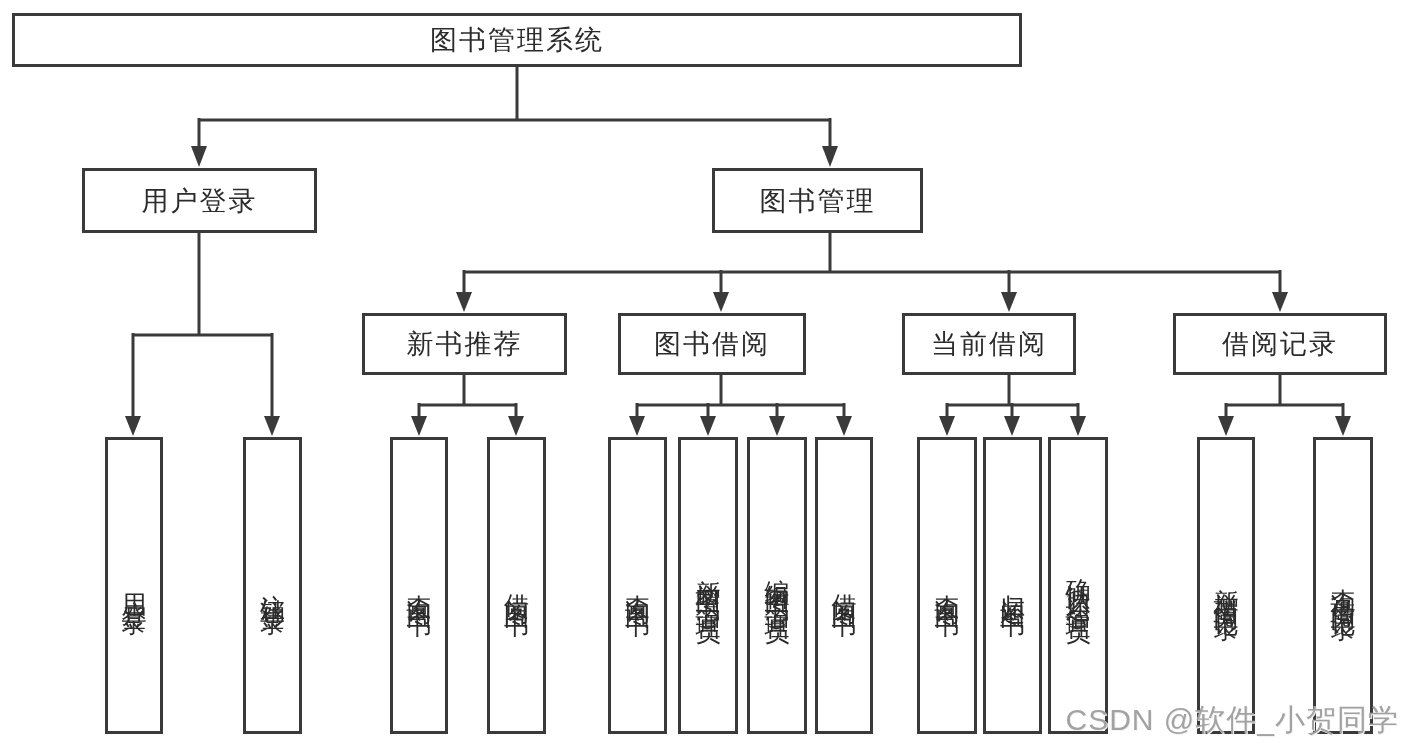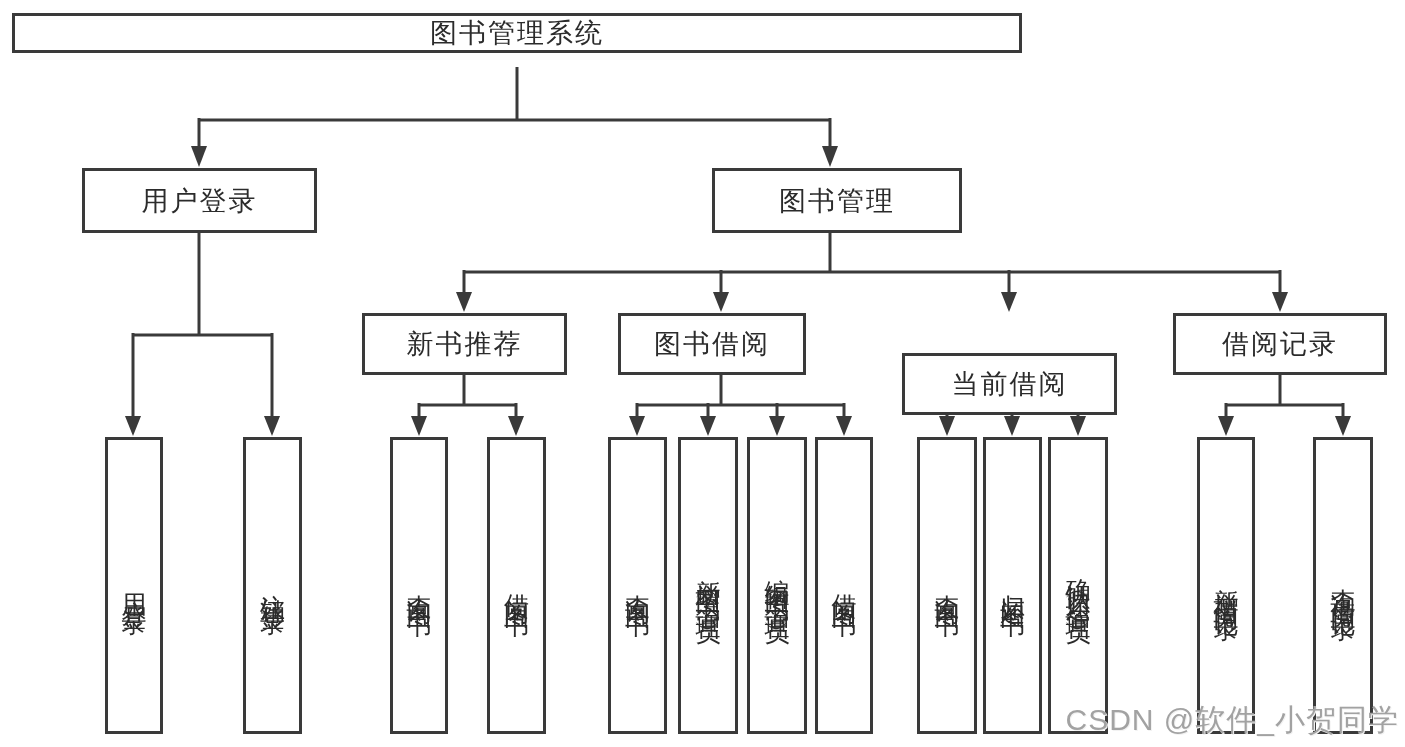--- a/index.html
+++ b/index.html
@@ -22,28 +22,28 @@
   .hbox{font-size:27px;letter-spacing:2px;}
   .vbox span{
     writing-mode:vertical-rl;
     text-orientation:mixed;
     font-size:25px;
     letter-spacing:6px;
     line-height:1;
     color:#2b2b2b;
   }
   
-  .n-root{left:12px;top:13px;width:1010px;height:40px;}
+  .n-root{left:12px;top:13px;width:1010px;height:54px;}
   
   .n-user-login{left:82px;top:168px;width:235px;height:65px;}
-  .n-book-mgmt{left:712px;top:168px;width:250px;height:65px;justify-content:center;}
+  .n-book-mgmt{left:712px;top:168px;width:211px;height:65px;justify-content:center;}
   
   .n-new-book-rec{left:362px;top:313px;width:205px;height:62px;}
   .n-book-borrow{left:618px;top:313px;width:188px;height:62px;}
-  .n-current-borrow{left:902px;top:313px;width:215px;height:62px;margin-top:40px;}
+  .n-current-borrow{left:902px;top:313px;width:174px;height:62px;}
   .n-borrow-records{left:1173px;top:313px;width:214px;height:62px;}
   
   .leaf{top:437px;height:297px;}
   .n-leaf-user-login{left:105px;width:58px;}
   .n-leaf-logout{left:243px;width:59px;}
   .n-rec-query{left:390px;width:58px;}
   .n-rec-borrow{left:487px;width:59px;}
   .n-bor-query{left:608px;width:59px;}
   .n-bor-add{left:678px;width:60px;}
   .n-bor-edit{left:747px;width:60px;}

